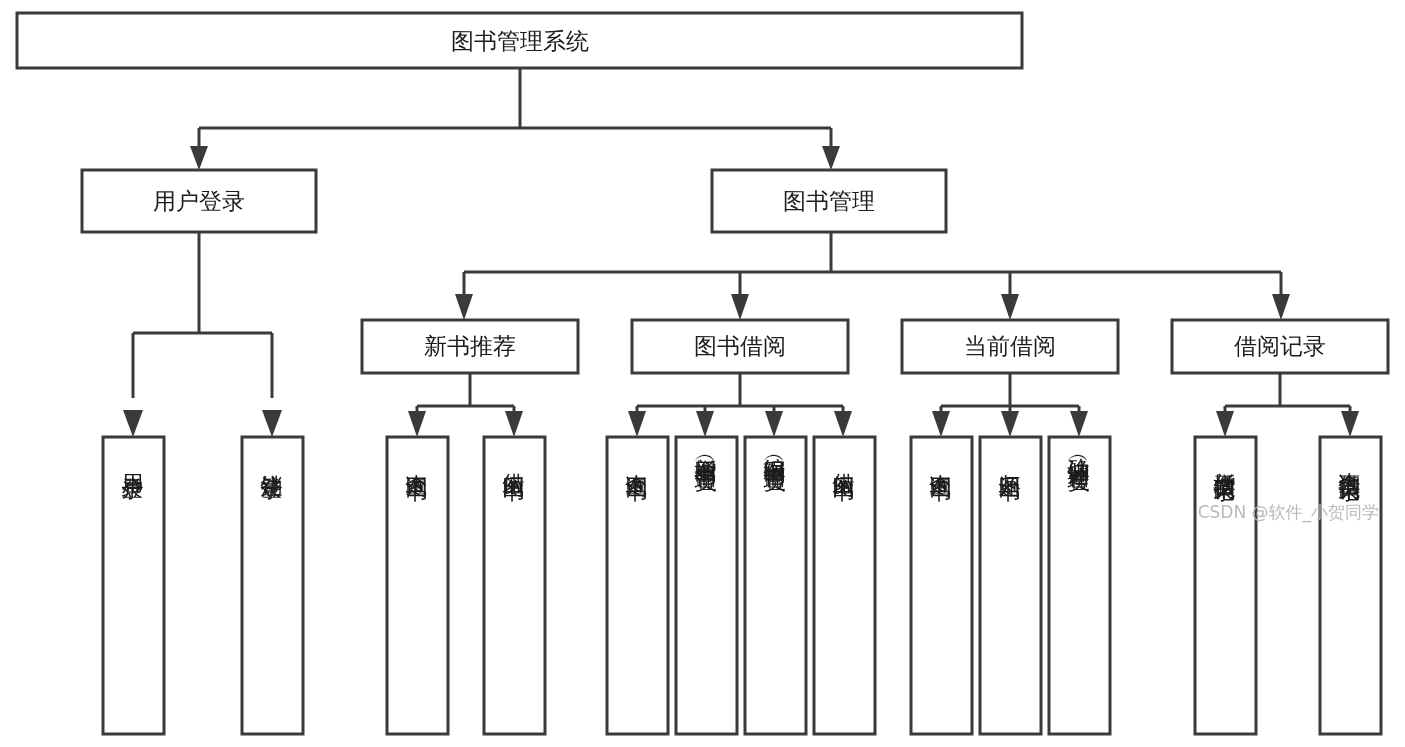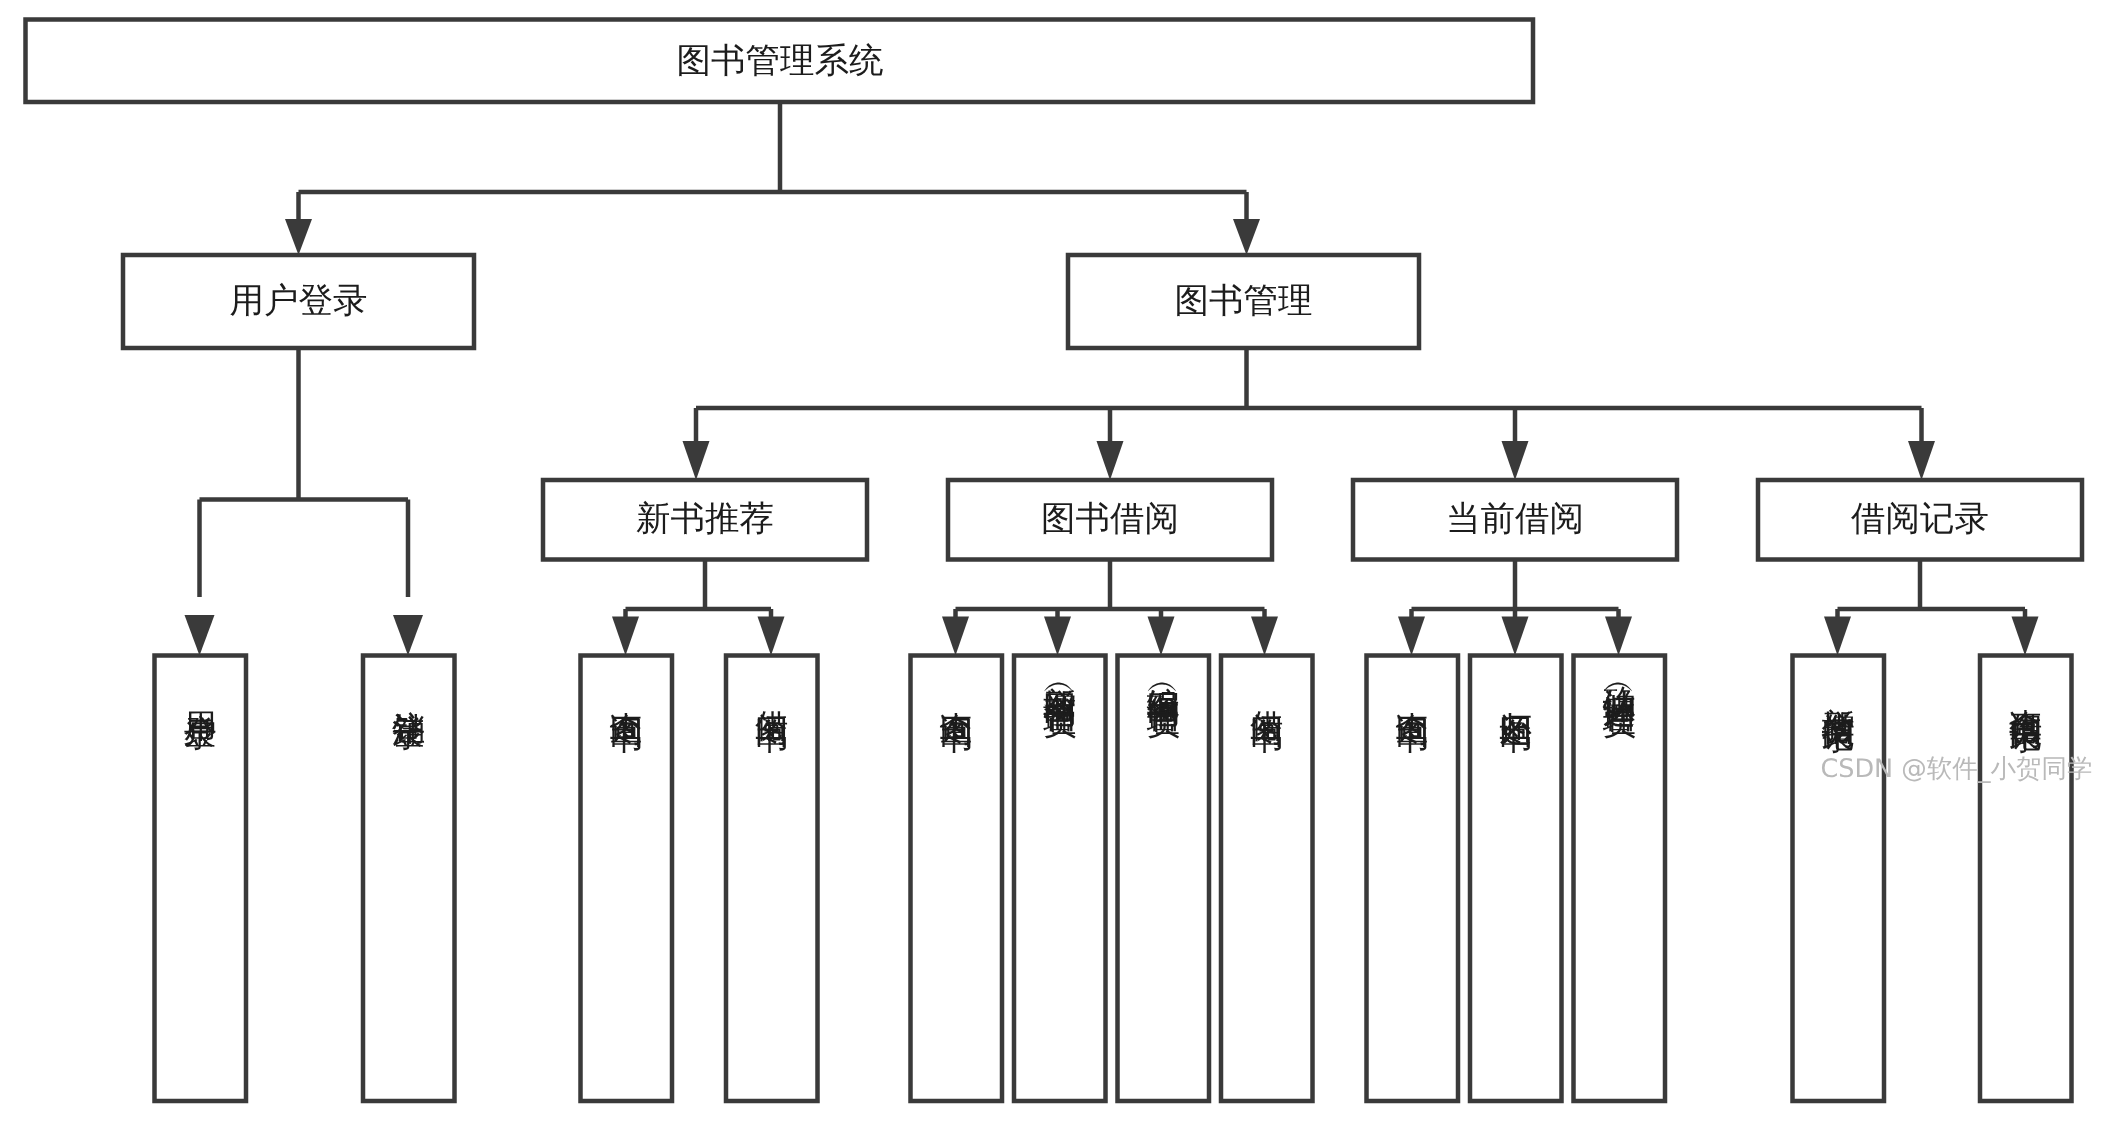--- a/index.html
+++ b/index.html
@@ -55,21 +55,21 @@
     font-size: 22px;
     fill: #1c1c1c;
     writing-mode: vertical-rl;
     text-orientation: upright;
     glyph-orientation-vertical: 0;
     text-anchor: middle;
     letter-spacing: 2px;
   }
   .watermark-text {
     position: absolute;
-    right: 10px;
+    right: 26px;
     bottom: 4px;
     font-family: "DejaVu Sans", "Liberation Sans", sans-serif;
     font-size: 17px;
     color: #b9b9b9;
     white-space: nowrap;
     user-select: none;
     pointer-events: none;
   }
 </style>
 </head>

